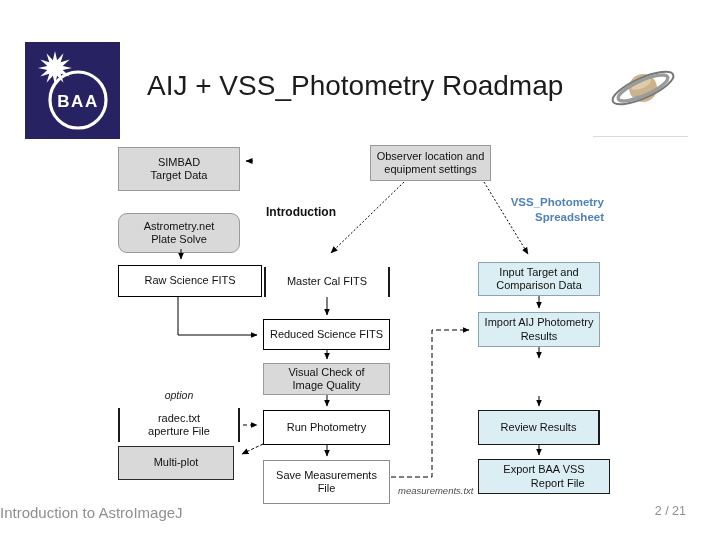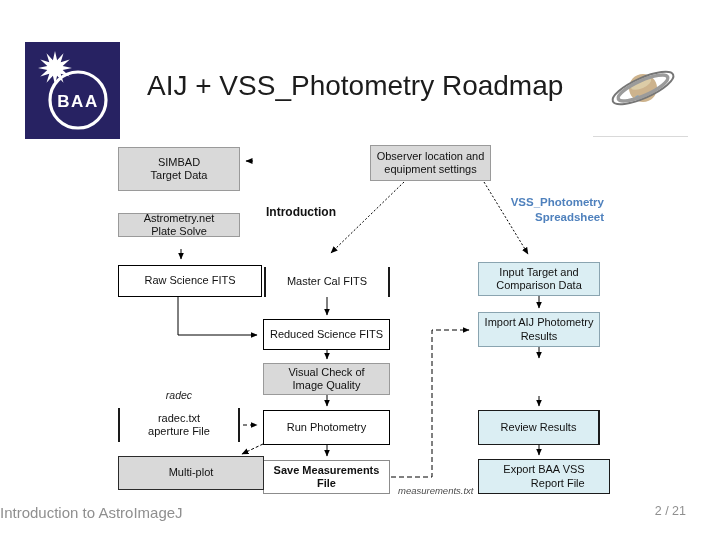--- a/index.html
+++ b/index.html
@@ -20,29 +20,29 @@
   .gray {background:#d9d9d9;border:1px solid #9a9a9a;}
   .grayb{background:#d9d9d9;border:1px solid #2b2b2b;}
   .white{background:#ffffff;border:1px solid #000000;}
   .whiteg{background:#ffffff;border:1px solid #8c8c8c;}
   .side {background:#ffffff;border-left:2px solid #1a1a1a;border-right:2px solid #1a1a1a;}
   .blue {background:#dbeef3;border:1px solid #8aa4b0;}
   .blueb{background:#dbeef3;border:1px solid #1a1a1a;text-align:right;}
 
   .b-simbad   {left:118px;top:147px;width:122px;height:44px;}
   .b-observer {left:370px;top:145px;width:121px;height:36px;}
-  .b-astrometry{left:118px;top:213px;width:122px;height:24px;}
+  .b-astrometry{left:118px;top:213px;width:122px;height:40px;border-radius:9px;}
   .b-raw      {left:118px;top:265px;width:144px;height:32px;}
   .b-mastercal{left:264px;top:267px;width:126px;height:30px;}
   .b-reduced  {left:263px;top:319px;width:127px;height:31px;}
   .b-visual   {left:263px;top:363px;width:127px;height:32px;}
   .b-run      {left:263px;top:410px;width:127px;height:35px;}
-  .b-save     {left:263px;top:460px;width:127px;height:34px;font-weight:bold;}
+  .b-save     {left:263px;top:460px;width:127px;height:44px;}
   .b-radec    {left:118px;top:408px;width:122px;height:34px;}
-  .b-multiplot{left:118px;top:456px;width:146px;height:34px;}
+  .b-multiplot{left:118px;top:446px;width:116px;height:34px;}
   .b-input    {left:478px;top:262px;width:122px;height:34px;}
   .b-import   {left:478px;top:312px;width:122px;height:35px;}
   .b-tabulate {left:478px;top:362px;width:122px;height:34px;}
   .b-review   {left:478px;top:410px;width:122px;height:35px;border-right-width:2px;}
   .b-export   {left:478px;top:459px;width:132px;height:35px;}
 
   
   .lbl-aij{position:absolute;left:266px;top:205px;font-size:12px;font-weight:bold;color:#111;}
   .lbl-vss{position:absolute;left:502px;top:195px;width:102px;text-align:right;
            font-size:11.5px;font-weight:bold;color:#4f81bd;line-height:1.3;}
@@ -105,21 +105,21 @@
 Results</div>
   <div class="box blueb b-review">Review Results</div>
   <div class="box blueb b-export">Export BAA VSS
 Report File</div>
 
   <div class="lbl-aij">Introduction</div>
   <div class="lbl-vss">
     <span>VSS_Photometry</span><br>
     <span>Spreadsheet</span>
   </div>
-  <div class="lbl-option">radec</div>
+  <div class="lbl-option">option</div>
   <div class="lbl-meas">measurements.txt</div>
 
   <svg class="connectors" viewBox="0 0 720 540">
     <defs>
       <marker id="ah" markerWidth="9" markerHeight="8" refX="6.5" refY="3" orient="auto">
         <path d="M0,0 L7,3 L0,6 Z" fill="#000"></path>
       </marker>
     </defs>
 
     <path d="M253,161 H246" stroke="#000" fill="none" marker-end="url(#ah)"></path>

